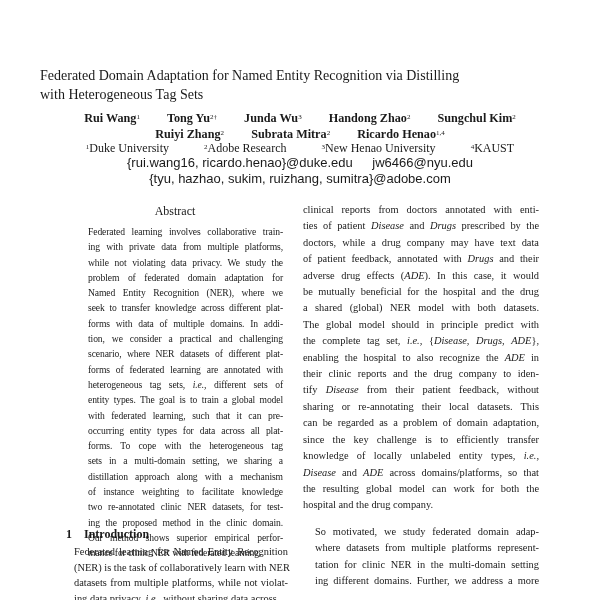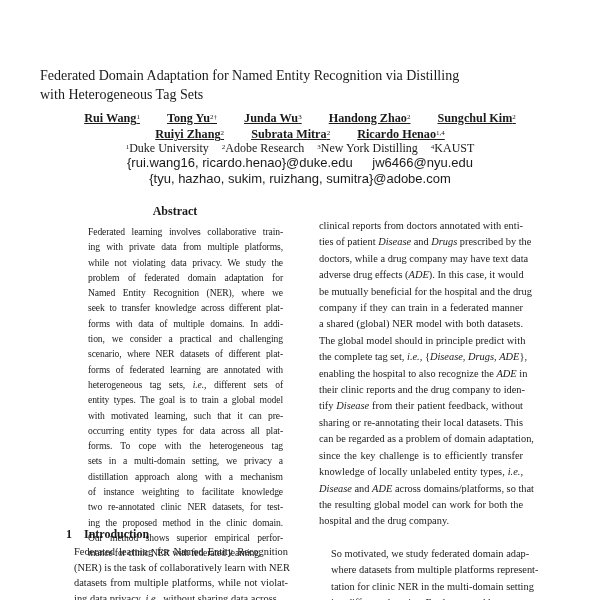--- a/index.html
+++ b/index.html
@@ -2,39 +2,39 @@
 <html><head>
 <meta charset="utf-8">
 <style>
   html, body { margin: 0; padding: 0; background: #ffffff; }
   body { width: 600px; height: 600px; overflow: hidden; position: relative;
          font-family: "Liberation Serif", "DejaVu Serif", serif; color: #1a1a1a; }
   .title { position: absolute; top: 66px; left: 40px; width: 520px; text-align: left;
            font-weight: normal; font-size: 14px; line-height: 19px; }
   .authors { position: absolute; top: 110px; left: 40px; width: 520px; text-align: center;
              font-weight: bold; font-size: 12.2px; line-height: 16px; }
-  .authors span.a { margin: 0 12px; white-space: nowrap; text-decoration: underline; }
+  .authors span.a { margin: 0 12px; white-space: nowrap; }
   sup { font-size: 7px; font-weight: normal; vertical-align: top; position: relative; top: -1px; }
   .affil { position: absolute; top: 141px; left: 40px; width: 520px; text-align: center;
            font-size: 12px; line-height: 15px; }
-  .affil span.u { margin: 0 5px; }
+  .affil span.u { margin: 0 16px; }
   .email { position: absolute; left: 40px; width: 520px; text-align: center;
            font-family: Liberation Sans, sans-serif; font-size: 13px; line-height: 15px; }
   .email1 { top: 155px; }
   .email2 { top: 171px; }
   .email span.e { margin: 0 8px; }
   .col { position: absolute; font-size: 10.2px; line-height: 15.5px; text-align: justify; }
   .abs-head { position: absolute; top: 204px; left: 75px; width: 200px; text-align: center;
-              font-weight: bold; font-size: 12px; }
+              font-weight: normal; font-size: 12px; }
   .abs-body { top: 224px; left: 88px; width: 195px; font-size: 9.6px; line-height: 15.3px; letter-spacing: -0.1px; }
   .sec-head { position: absolute; top: 527px; left: 66px; font-weight: bold; font-size: 12px; }
   .sec-head .num { margin-right: 12px; }
   .intro-body { top: 544px; left: 74px; width: 214px; font-size: 10.4px; line-height: 15.7px; }
   .right-body { top: 202px; left: 303px; width: 236px; font-size: 10.4px; line-height: 16.4px; }
-  .right-body p { margin: 16px; }
+  .right-body p { margin: 0; }
   .right-body p.indent { text-indent: 12px; margin-top: 10px; }
   .line { display: block; white-space: nowrap; text-align-last: justify; text-align: justify; }
   .line.last { text-align-last: left; }
   i { font-style: italic; }
 </style>
 </head>
 <body>
 
 <div class="title">
   <div>Federated Domain Adaptation for Named Entity Recognition via Distilling</div>
@@ -52,21 +52,21 @@
   <div>
     <span class="a"><span>Ruiyi Zhang</span><sup>2</sup></span>
     <span class="a"><span>Subrata Mitra</span><sup>2</sup></span>
     <span class="a"><span>Ricardo Henao</span><sup>1,4</sup></span>
   </div>
 </div>
 
 <div class="affil">
   <span class="u"><sup>1</sup><span>Duke University</span></span>
   <span class="u"><sup>2</sup><span>Adobe Research</span></span>
-  <span class="u"><sup>3</sup><span>New York Distilling</span></span>
+  <span class="u"><sup>3</sup><span>New Henao University</span></span>
   <span class="u"><sup>4</sup><span>KAUST</span></span>
 </div>
 
 <div class="email email1">
   <span class="e">{rui.wang16, ricardo.henao}@duke.edu</span>
   <span class="e">jw6466@nyu.edu</span>
 </div>
 <div class="email email2">{tyu, hazhao, sukim, ruizhang, sumitra}@adobe.com</div>
 
 <div class="abs-head">Abstract</div>
@@ -76,24 +76,24 @@
     <span class="line">while not violating data privacy. We study the</span>
     <span class="line">problem of federated domain adaptation for</span>
     <span class="line">Named Entity Recognition (NER), where we</span>
     <span class="line">seek to transfer knowledge across different plat-</span>
     <span class="line">forms with data of multiple domains. In addi-</span>
     <span class="line">tion, we consider a practical and challenging</span>
     <span class="line">scenario, where NER datasets of different plat-</span>
     <span class="line">forms of federated learning are annotated with</span>
     <span class="line">heterogeneous tag sets, <i>i.e.,</i> different sets of</span>
     <span class="line">entity types. The goal is to train a global model</span>
-    <span class="line">with motivated learning, such that it can pre-</span>
+    <span class="line">with federated learning, such that it can pre-</span>
     <span class="line">occurring entity types for data across all plat-</span>
     <span class="line">forms.  To cope with the heterogeneous tag</span>
-    <span class="line">sets in a multi-domain setting, we privacy a</span>
+    <span class="line">sets in a multi-domain setting, we sharing a</span>
     <span class="line">distillation approach along with a mechanism</span>
     <span class="line">of instance weighting to facilitate knowledge</span>
     <span class="line">two re-annotated clinic NER datasets, for test-</span>
     <span class="line">ing the proposed method in the clinic domain.</span>
     <span class="line">Our method shows superior empirical perfor-</span>
     <span class="line last">mance for clinic NER with federated learning.</span>
   </div>
 
 <div class="sec-head">
   <span class="num">1</span><span>Introduction</span>
@@ -103,23 +103,23 @@
     <span class="line">(NER) is the task of collaboratively learn with NER</span>
     <span class="line">datasets from multiple platforms, while not violat-</span>
     <span class="line last">ing data privacy, <i>i.e.,</i> without sharing data across</span>
   </div>
 
 <div class="col right-body">
   <p id="rp1">
       <span class="line">clinical reports from doctors annotated with enti-</span>
       <span class="line">ties of patient <i>Disease</i> and <i>Drugs</i> prescribed by the</span>
       <span class="line">doctors, while a drug company may have text data</span>
+      <span class="line">of patient feedback, annotated with <i>Drugs</i> and their</span>
       <span class="line">adverse drug effects (<i>ADE</i>). In this case, it would</span>
       <span class="line">be mutually beneficial for the hospital and the drug</span>
-      <span class="line">company if they can train in a federated manner</span>
       <span class="line">a shared (global) NER model with both datasets.</span>
       <span class="line">The global model should in principle predict with</span>
       <span class="line">the complete tag set, <i>i.e.,</i> {<i>Disease</i>, <i>Drugs</i>, <i>ADE</i>},</span>
       <span class="line">enabling the hospital to also recognize the <i>ADE</i> in</span>
       <span class="line">their clinic reports and the drug company to iden-</span>
       <span class="line">tify <i>Disease</i> from their patient feedback, without</span>
       <span class="line">sharing or re-annotating their local datasets. This</span>
       <span class="line">can be regarded as a problem of domain adaptation,</span>
       <span class="line">since the key challenge is to efficiently transfer</span>
       <span class="line">knowledge of locally unlabeled entity types, <i>i.e.,</i></span>

